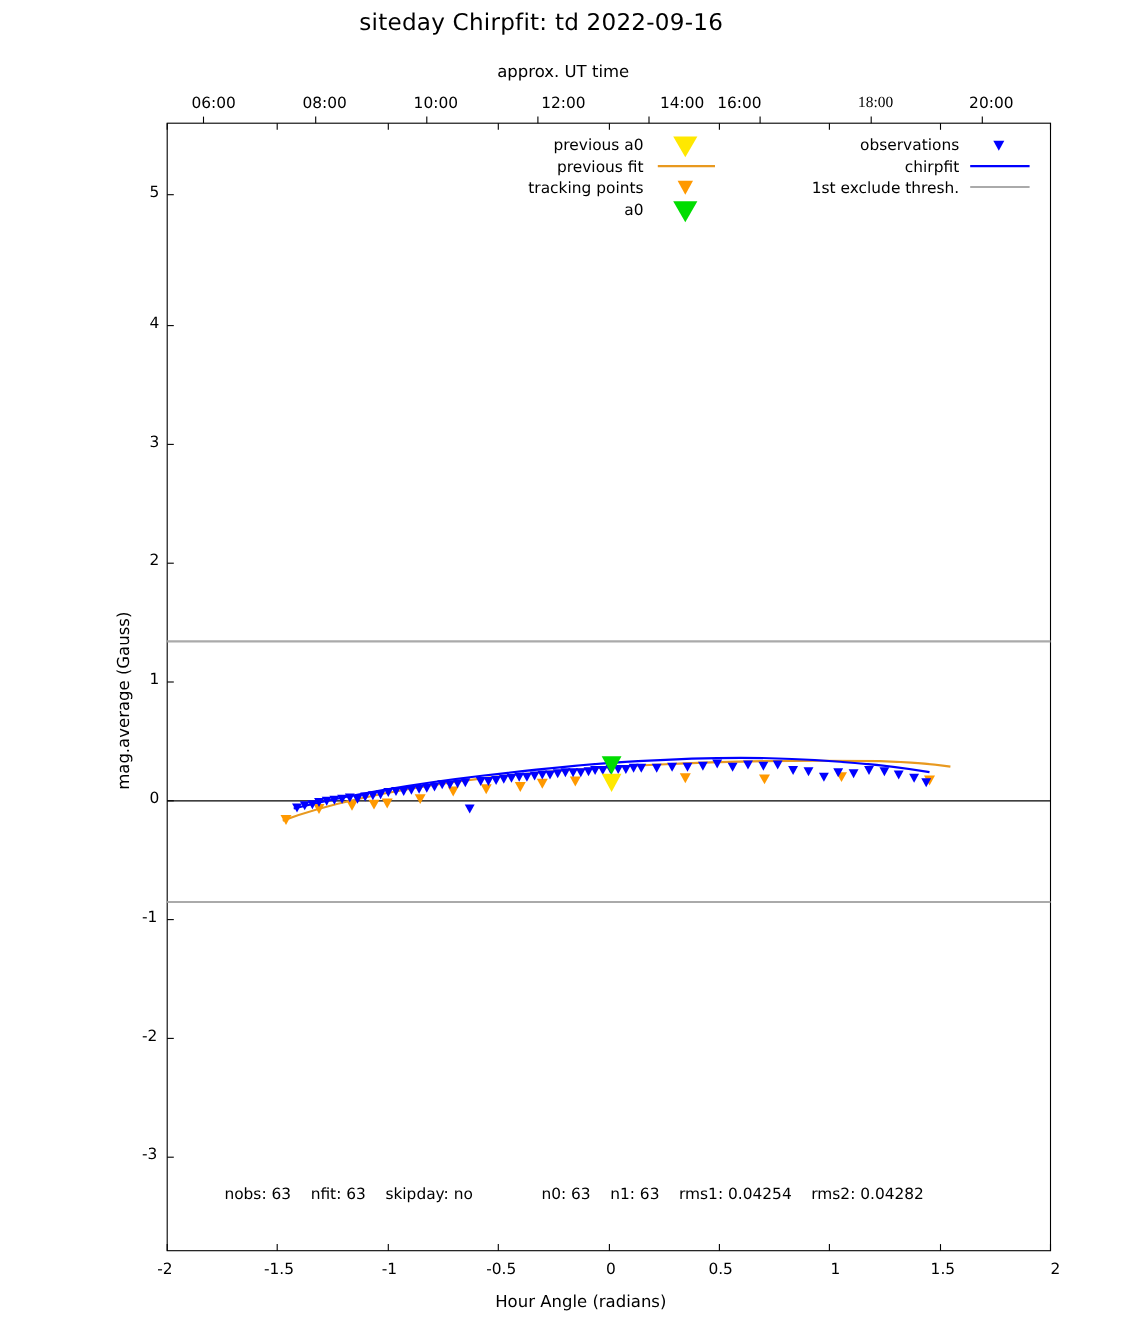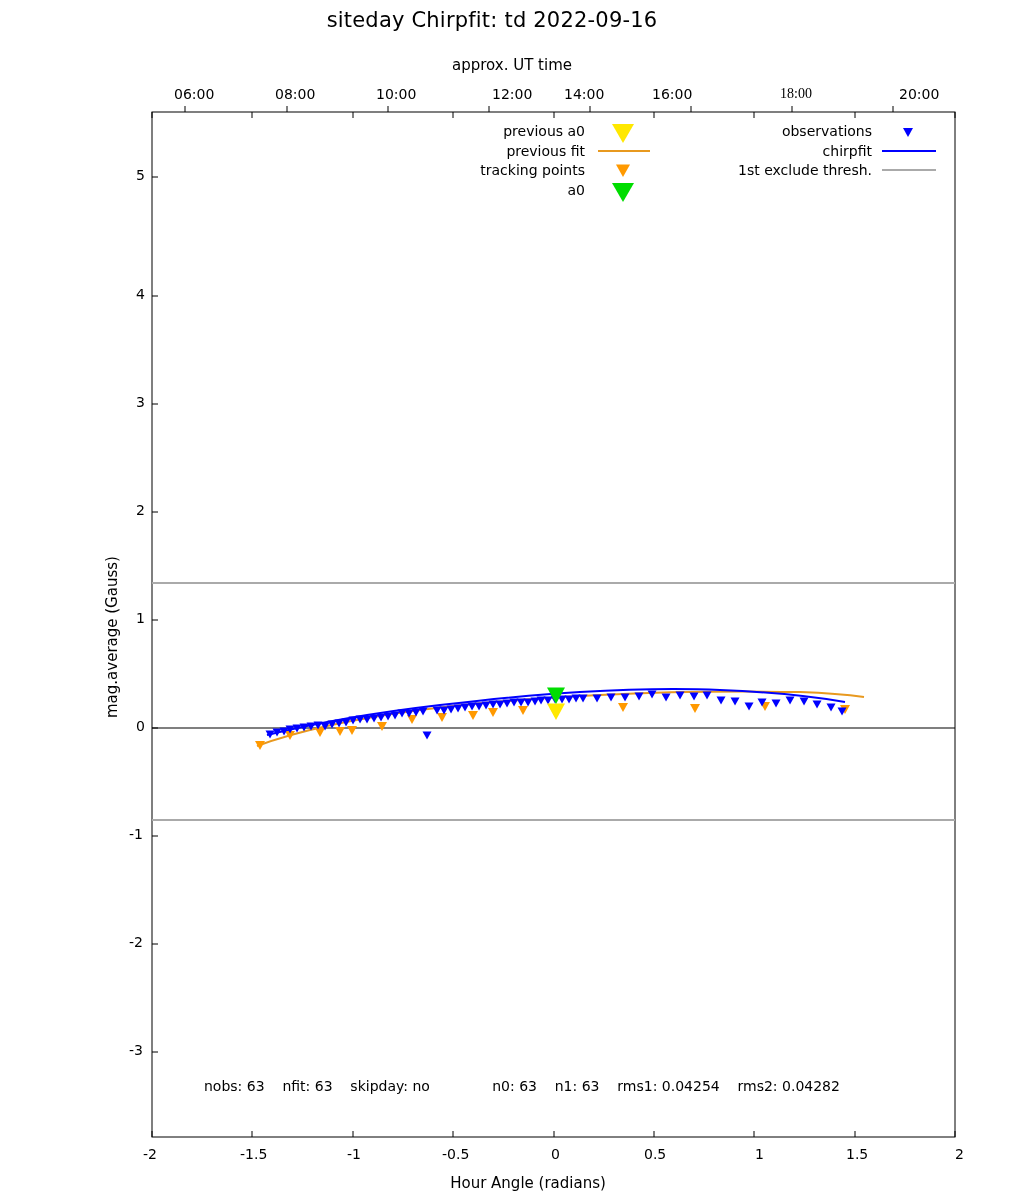--- a/index.html
+++ b/index.html
@@ -82,24 +82,24 @@
 
   <div class="title">siteday Chirpfit:  td  2022-09-16</div>
   <div class="top-axis-label">approx. UT time</div>
   <div class="ylabel" style="left:103px; top:718px;">mag.average (Gauss)</div>
   <div class="xlabel">Hour Angle (radians)</div>
 
   <div class="tick-label" style="left:174px; top:86px;text-align:right;">06:00</div>
   <div class="tick-label" style="left:275px; top:86px;">08:00</div>
   <div class="tick-label" style="left:376px; top:86px;">10:00</div>
   <div class="tick-label" style="left:477px; top:86px;margin-left:15px;">12:00</div>
-  <div class="tick-label" style="left:564px; top:86px;">14:00</div>
+  <div class="tick-label" style="left:600px; top:86px;">14:00</div>
   <div class="tick-label" style="left:652px; top:86px;">16:00</div>
   <div class="tick-label" style="left:780px; top:86px;font-family:Liberation Serif, serif;">18:00</div>
-  <div class="tick-label" style="left:899px; top:86px;">20:00</div>
+  <div class="tick-label" style="left:881px; top:86px;">20:00</div>
 
   <div class="tick-label" style="left:143px; top:1146px;">-2</div>
   <div class="tick-label" style="left:240px; top:1146px;">-1.5</div>
   <div class="tick-label" style="left:347px; top:1146px;">-1</div>
   <div class="tick-label" style="left:442px; top:1146px;">-0.5</div>
   <div class="tick-label" style="left:551px; top:1146px;">0</div>
   <div class="tick-label" style="left:644px; top:1146px;">0.5</div>
   <div class="tick-label" style="left:755px; top:1146px;">1</div>
   <div class="tick-label" style="left:846px; top:1146px;">1.5</div>
   <div class="tick-label" style="left:955px; top:1146px;">2</div>

